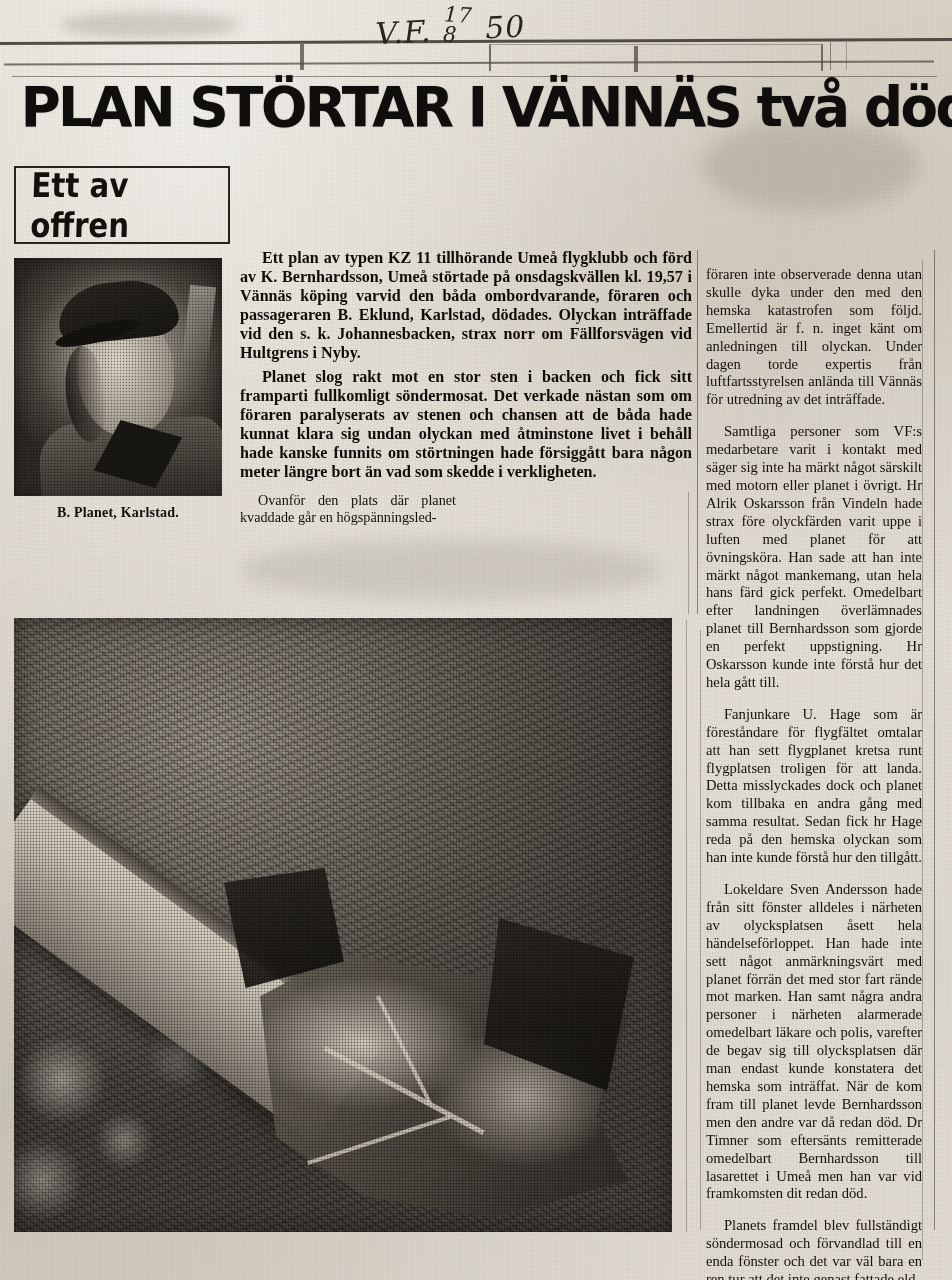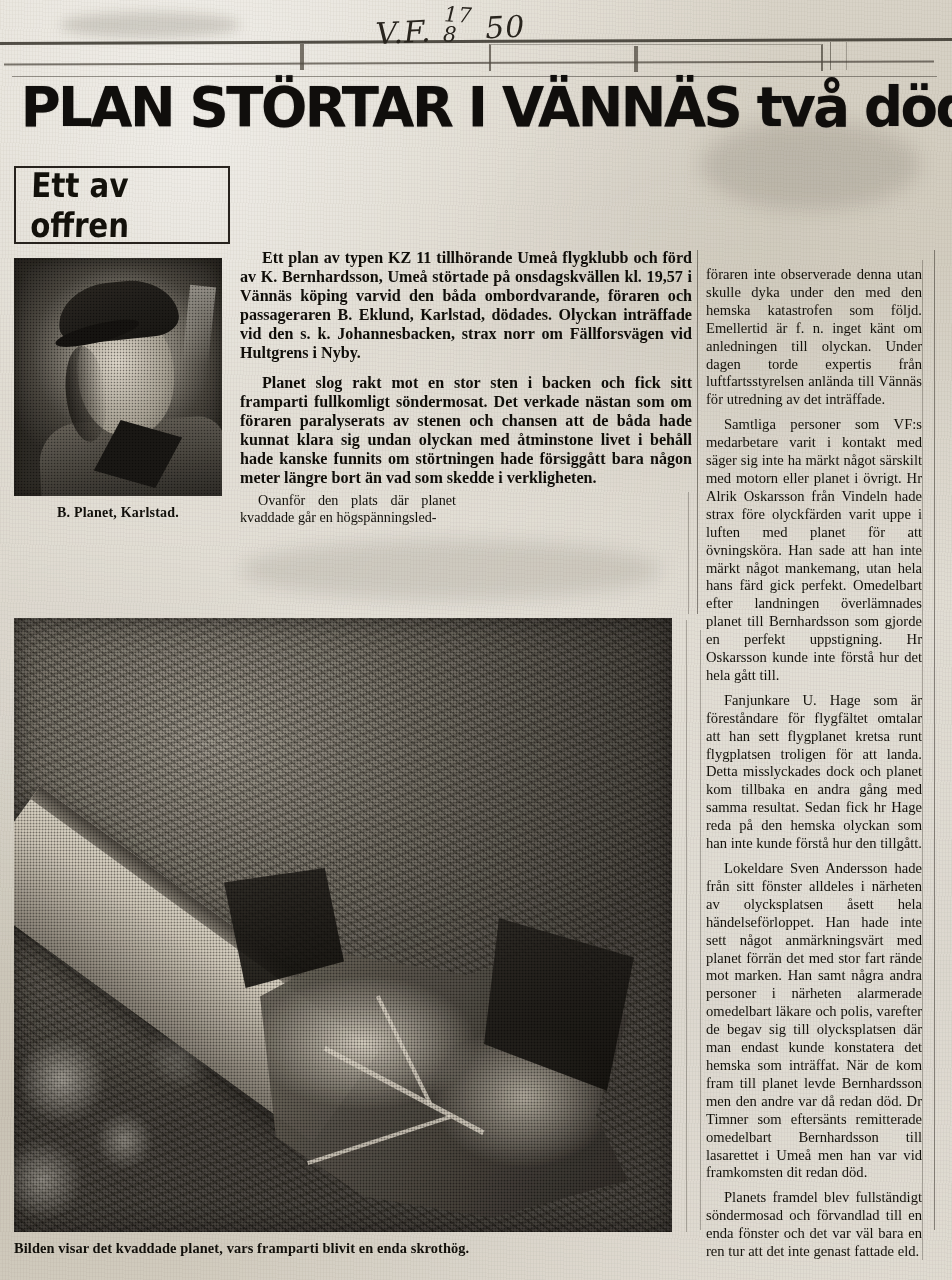--- a/index.html
+++ b/index.html
@@ -104,21 +104,21 @@
   }
   
   .lead{
     position:absolute;left:240px;top:248px;width:452px;
     font-family:"Liberation Serif", serif;font-weight:bold;
     font-size:16.1px;line-height:19.1px;color:#14120e;
     text-align:justify;text-justify:inter-word;
     -webkit-hyphens:none;hyphens:none;
   }
   .lead p{margin:0;text-indent:22px;}
-  .lead p + p{margin-top:10px;}
+  .lead p + p{margin-top:4px;}
   .splitcols{
     position:absolute;left:240px;top:492px;width:452px;
     display:flex;gap:10px;
     font-family:"Liberation Serif", serif;font-size:14.2px;line-height:17.4px;color:#16140f;
     text-align:justify;
   }
   .splitcols .c{width:216px;}
   .splitcols .c p{margin:0;text-indent:18px;}
   .splitcols .c.right{border-left:1px solid rgba(60,55,48,.55);padding-left:9px;width:212px;}
   .splitcols .c.right p{text-indent:0;}
@@ -183,21 +183,21 @@
   }
   
   .rightcol{
     position:absolute;left:706px;top:266px;width:216px;
     font-family:"Liberation Serif", serif;
     font-size:14.6px;line-height:17.9px;color:#17150f;
     text-align:justify;text-justify:inter-word;
   }
   .rightcol p{margin:0;text-indent:18px;font-family:Liberation Serif, serif;}
   .rightcol p.noind{text-indent:0;}
-  .rightcol p + p{margin-top:7px;}
+  .rightcol p + p{margin-top:14px;}
   
   .smudge{position:absolute;pointer-events:none;mix-blend-mode:multiply;border-radius:50%;}
 </style>
 </head>
 <body>
 
 <div class="page">
 
   <div class="toprule-a"></div>
   <div class="toprule-b"></div>
@@ -260,21 +260,20 @@
     <div class="bp-wing-edge"></div>
 
     <div class="bp-wreck"></div>
     <div class="bp-strut" style="left:300px;top:470px;width:180px;height:5px;transform:rotate(28deg);"></div>
     <div class="bp-strut" style="left:290px;top:520px;width:150px;height:4px;transform:rotate(-18deg);"></div>
     <div class="bp-strut" style="left:330px;top:430px;width:120px;height:4px;transform:rotate(64deg);"></div>
     <div class="bp-dark" style="left:470px;top:300px;width:150px;height:180px;clip-path:polygon(10% 0,100% 22%,82% 96%,0 70%);"></div>
     <div class="bp-dark" style="left:210px;top:250px;width:120px;height:120px;clip-path:polygon(0 12%,84% 0,100% 78%,18% 100%);"></div>
     <div class="halftone"></div>
   </div>
-  <div class="caption-big">Bilden visar det kvaddade planet, vars framparti blivit en enda skrothög.</div>
 
   <div class="rightcol">
     <p class="noind">föraren inte observerade denna utan skulle dyka under den med den hemska katastrofen som följd. Emellertid är f. n. inget känt om anledningen till olyckan. Under dagen torde expertis från luftfartsstyrelsen anlända till Vännäs för utredning av det inträffade.</p>
     <p>Samtliga personer som VF:s medarbetare varit i kontakt med säger sig inte ha märkt något särskilt med motorn eller planet i övrigt. Hr Alrik Oskarsson från Vindeln hade strax före olyckfärden varit uppe i luften med planet för att övningsköra. Han sade att han inte märkt något mankemang, utan hela hans färd gick perfekt. Omedelbart efter landningen överlämnades planet till Bernhardsson som gjorde en perfekt uppstigning. Hr Oskarsson kunde inte förstå hur det hela gått till.</p>
     <p>Fanjunkare U. Hage som är föreståndare för flygfältet omtalar att han sett flygplanet kretsa runt flygplatsen troligen för att landa. Detta misslyckades dock och planet kom tillbaka en andra gång med samma resultat. Sedan fick hr Hage reda på den hemska olyckan som han inte kunde förstå hur den tillgått.</p>
     <p>Lokeldare Sven Andersson hade från sitt fönster alldeles i närheten av olycksplatsen åsett hela händelseförloppet. Han hade inte sett något anmärkningsvärt med planet förrän det med stor fart rände mot marken. Han samt några andra personer i närheten alarmerade omedelbart läkare och polis, varefter de begav sig till olycksplatsen där man endast kunde konstatera det hemska som inträffat. När de kom fram till planet levde Bernhardsson men den andre var då redan död. Dr Timner som eftersänts remitterade omedelbart Bernhardsson till lasarettet i Umeå men han var vid framkomsten dit redan död.</p>
     <p>Planets framdel blev fullständigt söndermosad och förvandlad till en enda fönster och det var väl bara en ren tur att det inte genast fattade eld.</p>
   </div>
 
   <div class="smudge" style="left:60px;top:12px;width:180px;height:26px;background:rgba(110,104,90,.22);filter:blur(6px);"></div>

